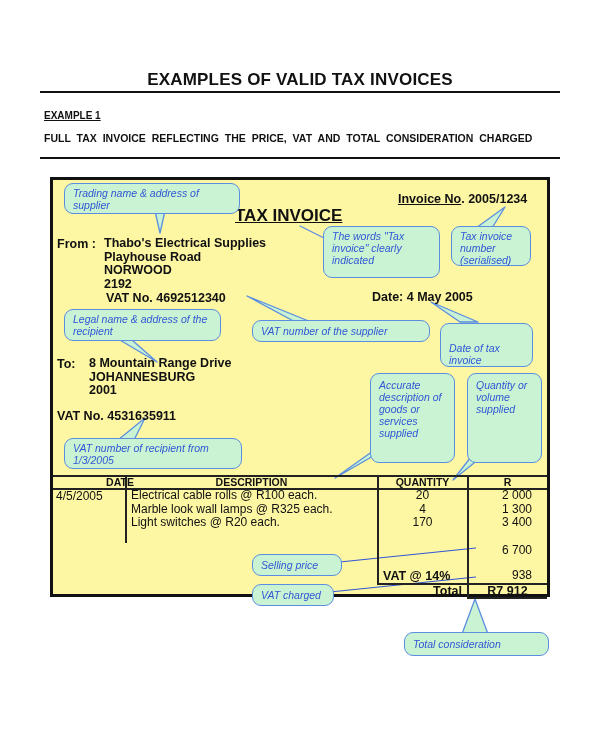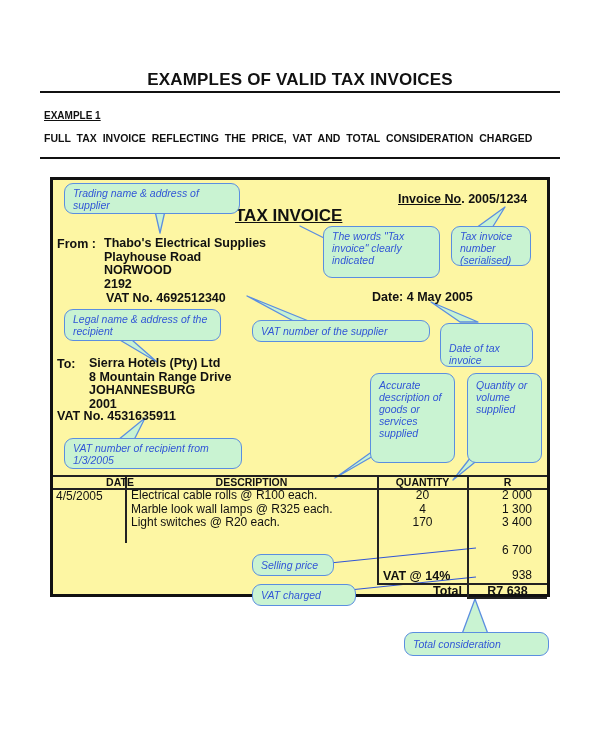--- a/index.html
+++ b/index.html
@@ -58,21 +58,20 @@
   <div>Thabo's Electrical Supplies</div>
   <div>Playhouse Road</div>
   <div>NORWOOD</div>
   <div>2192</div>
 </div>
 <div class="abs bold" style="left:106px;top:291px;">VAT No. 4692512340</div>
 <div class="abs bold" style="left:372px;top:290px;">Date:  4 May 2005</div>
 
 <div class="abs bold" style="left:57px;top:357px;">To:</div>
 <div class="abs bold" style="left:89px;top:357px;line-height:13.5px;">
-  <div>Sierra Hotels (Pty) Ltd</div>
   <div>8 Mountain Range Drive</div>
   <div>JOHANNESBURG</div>
   <div>2001</div>
 </div>
 <div class="abs bold" style="left:57px;top:409px;">VAT No. 4531635911</div>
 
 <div class="tbl-line" style="left:53px;top:475px;width:494px;height:1.5px;"></div>
 <div class="tbl-line" style="left:53px;top:488px;width:494px;height:1.5px;"></div>
 <div class="tbl-line" style="left:125px;top:475px;width:1.5px;height:68px;"></div>
 <div class="tbl-line" style="left:377px;top:475px;width:1.5px;height:109px;"></div>
@@ -99,26 +98,26 @@
 </div>
 <div class="abs txt num" style="left:468px;top:489px;width:64px;line-height:13.5px;">
   <div>2 000</div>
   <div>1 300</div>
   <div>3 400</div>
 </div>
 <div class="abs txt num" style="left:468px;top:543px;width:64px;">6 700</div>
 <div class="abs bold" style="left:383px;top:569px;">VAT @ 14%</div>
 <div class="abs txt num" style="left:468px;top:568px;width:64px;">938</div>
 <div class="abs bold num" style="left:380px;top:584px;width:82px;">Total</div>
-<div class="abs bold center" style="left:468px;top:584px;width:79px;">R7 638</div>
+<div class="abs bold center" style="left:468px;top:584px;width:79px;">R7 912</div>
 
 <div class="callout" style="left:64px;top:183px;width:176px;height:31px;">Trading name &amp; address of supplier</div>
 <div class="callout" style="left:323px;top:226px;width:117px;height:52px;">The words "Tax invoice" clearly indicated</div>
 <div class="callout" style="left:451px;top:226px;width:80px;height:40px;">Tax invoice number (serialised)</div>
 <div class="callout" style="left:64px;top:309px;width:157px;height:32px;">Legal name &amp; address of the recipient</div>
 <div class="callout" style="left:252px;top:320px;width:178px;height:22px;padding-top:4px;">VAT number of the supplier</div>
 <div class="callout" style="left:440px;top:323px;width:93px;height:44px;padding-top:18px;">Date of tax invoice</div>
 <div class="callout" style="left:370px;top:373px;width:85px;height:90px;padding-top:5px;">Accurate description of goods or services supplied</div>
 <div class="callout" style="left:467px;top:373px;width:75px;height:90px;padding-top:5px;">Quantity or volume supplied</div>
 <div class="callout" style="left:64px;top:438px;width:178px;height:31px;">VAT number of recipient from 1/3/2005</div>
-<div class="callout" style="left:252px;top:554px;width:82px;height:22px;padding-top:4px;">Selling price</div>
-<div class="callout" style="left:252px;top:584px;width:104px;height:22px;padding-top:4px;">VAT charged</div>
+<div class="callout" style="left:252px;top:554px;width:90px;height:22px;padding-top:4px;">Selling price</div>
+<div class="callout" style="left:252px;top:584px;width:82px;height:22px;padding-top:4px;">VAT charged</div>
 <div class="callout" style="left:404px;top:632px;width:145px;height:24px;padding-top:5px;">Total consideration</div>
 
 </body></html>

